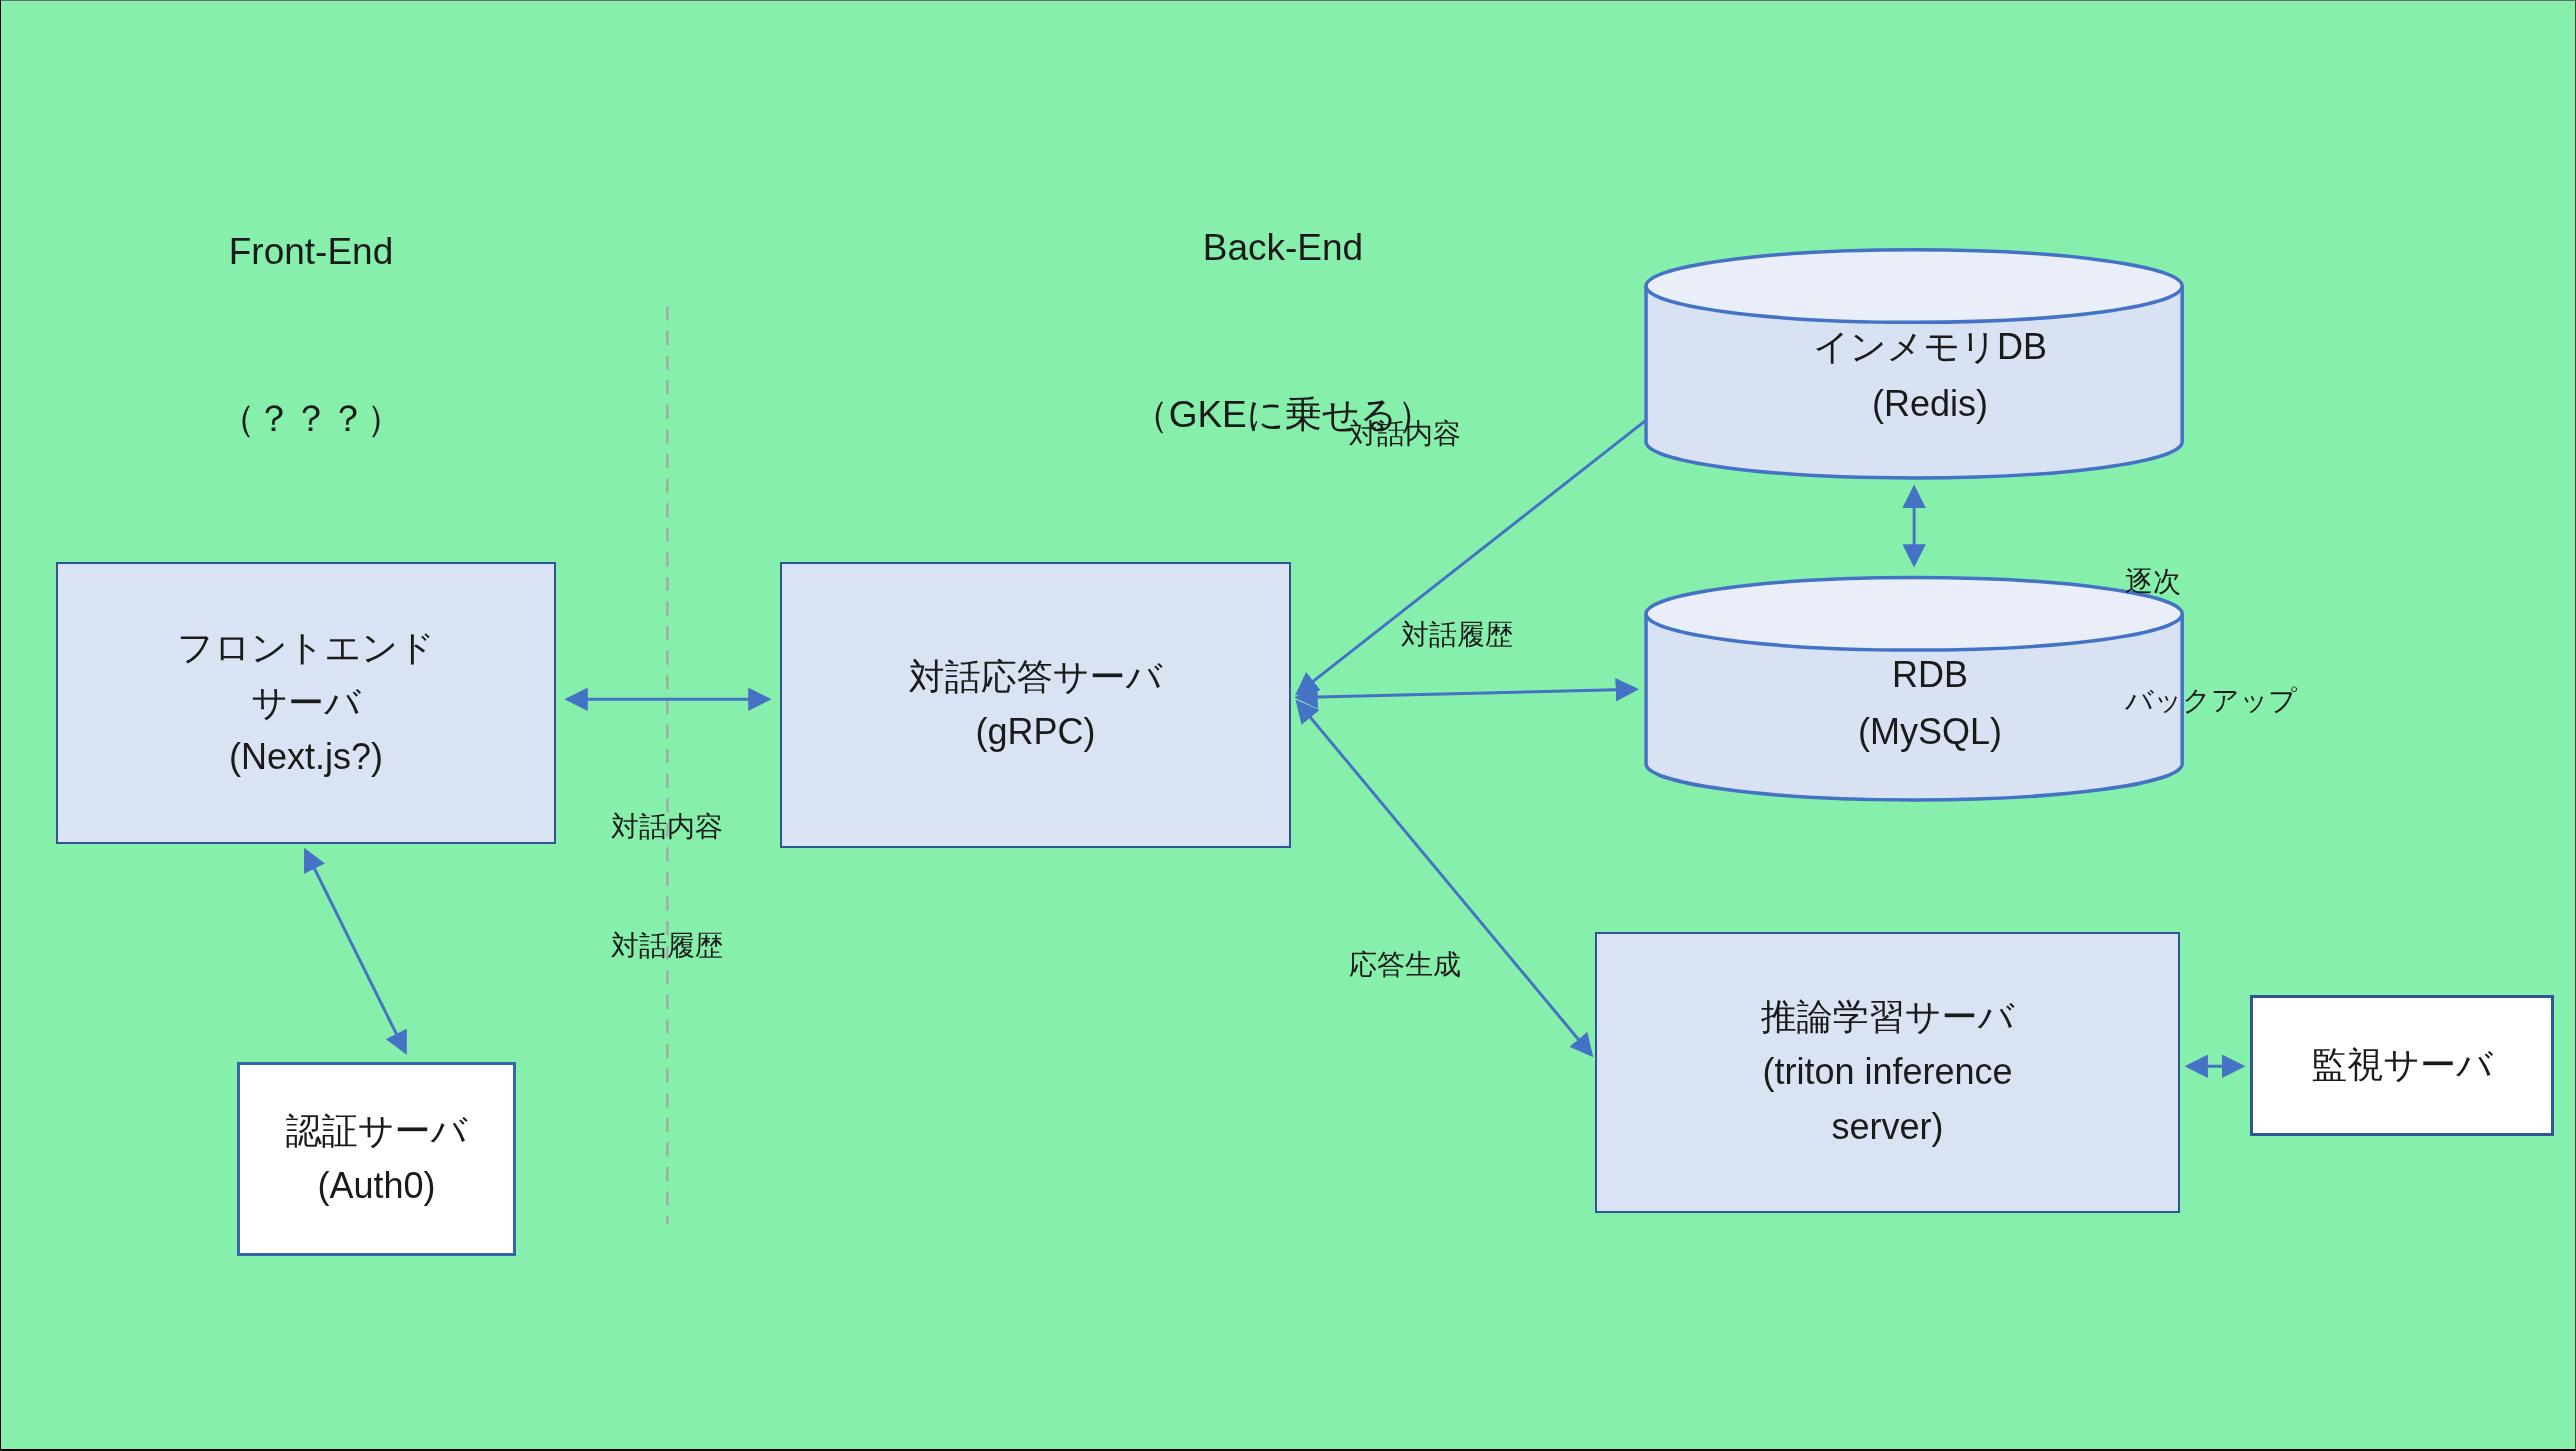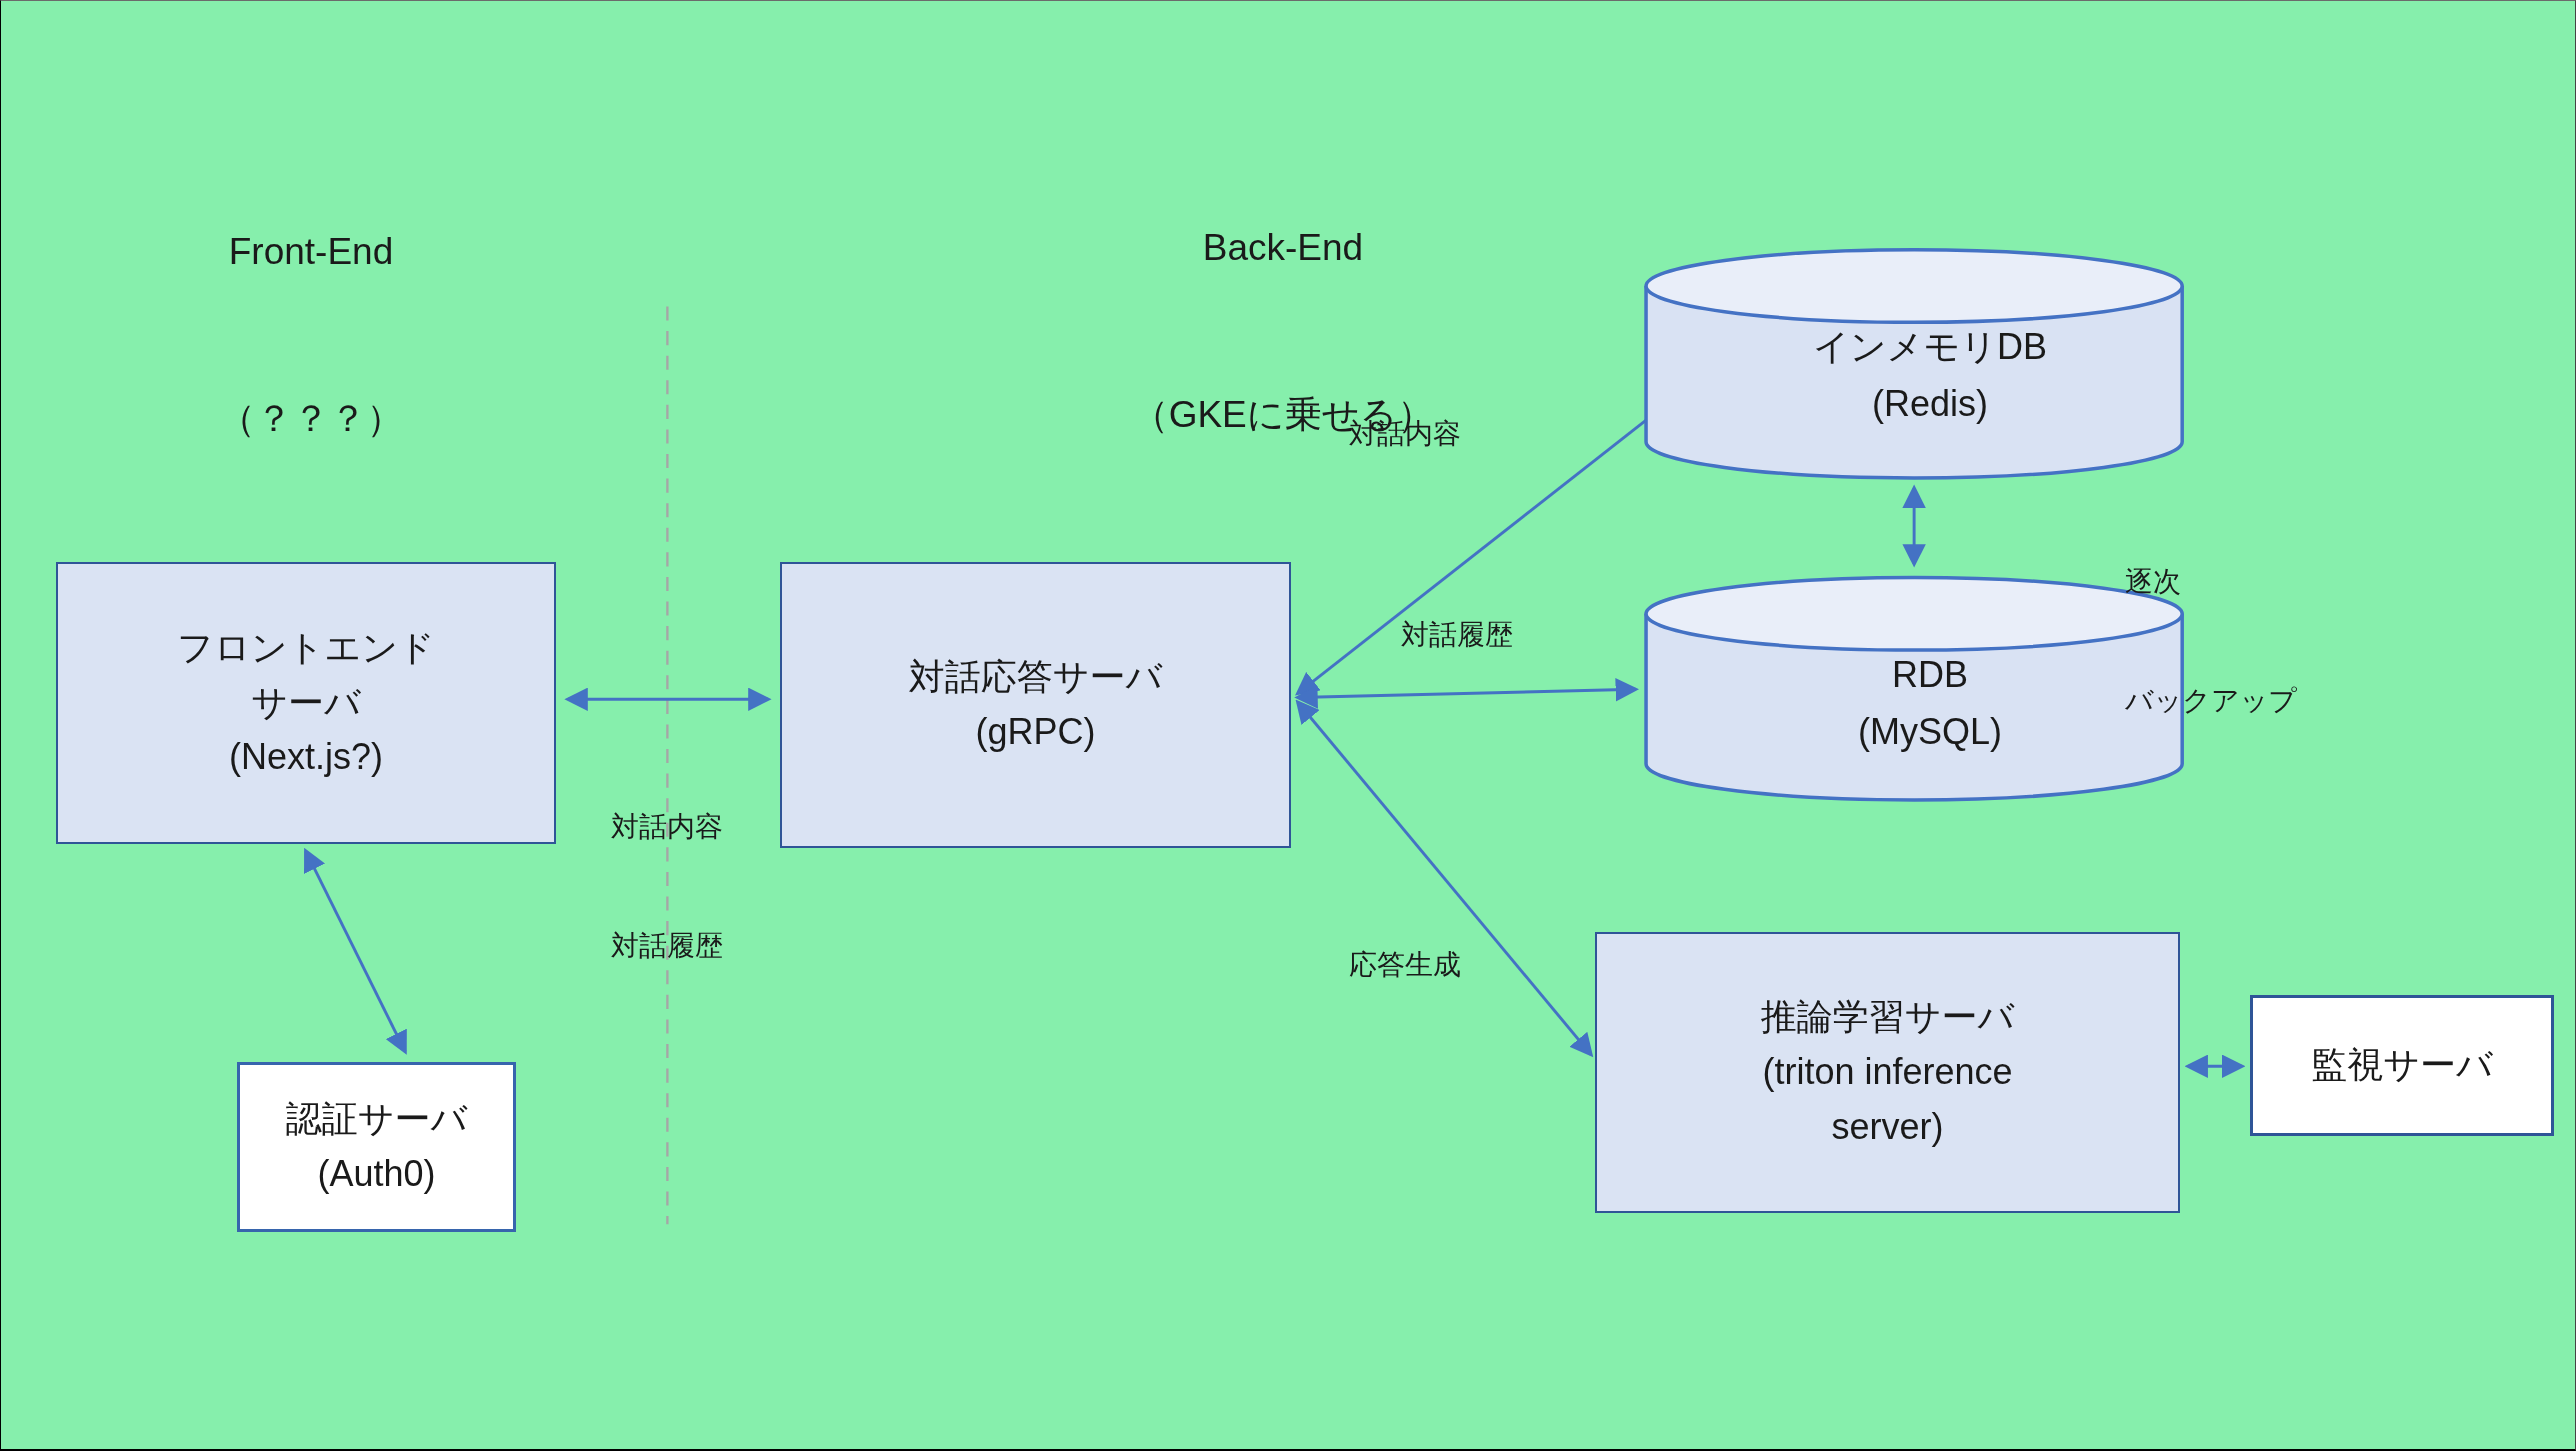--- a/index.html
+++ b/index.html
@@ -128,21 +128,21 @@
   <div class="abs node node-rect" style="left:1594px; top:931px; width:585px; height:281px;">
     <div>推論学習サーバ</div>
     <div>(triton inference</div>
     <div>server)</div>
   </div>
 
   <div class="abs node node-plain" style="left:2249px; top:994px; width:304px; height:141px;">
     <div>監視サーバ</div>
   </div>
 
-  <div class="abs node node-plain2" style="left:236px; top:1061px; width:279px; height:170px;">
+  <div class="abs node node-plain2" style="left:236px; top:1061px; width:279px; height:194px;">
     <div>認証サーバ</div>
     <div>(Auth0)</div>
   </div>
 
   <div class="abs edge-label" style="left:610px; top:726px;">
     <div>対話内容</div>
     <div>対話履歴</div>
   </div>
 
   <div class="abs edge-label" style="left:1348px; top:413px;">対話内容</div>

